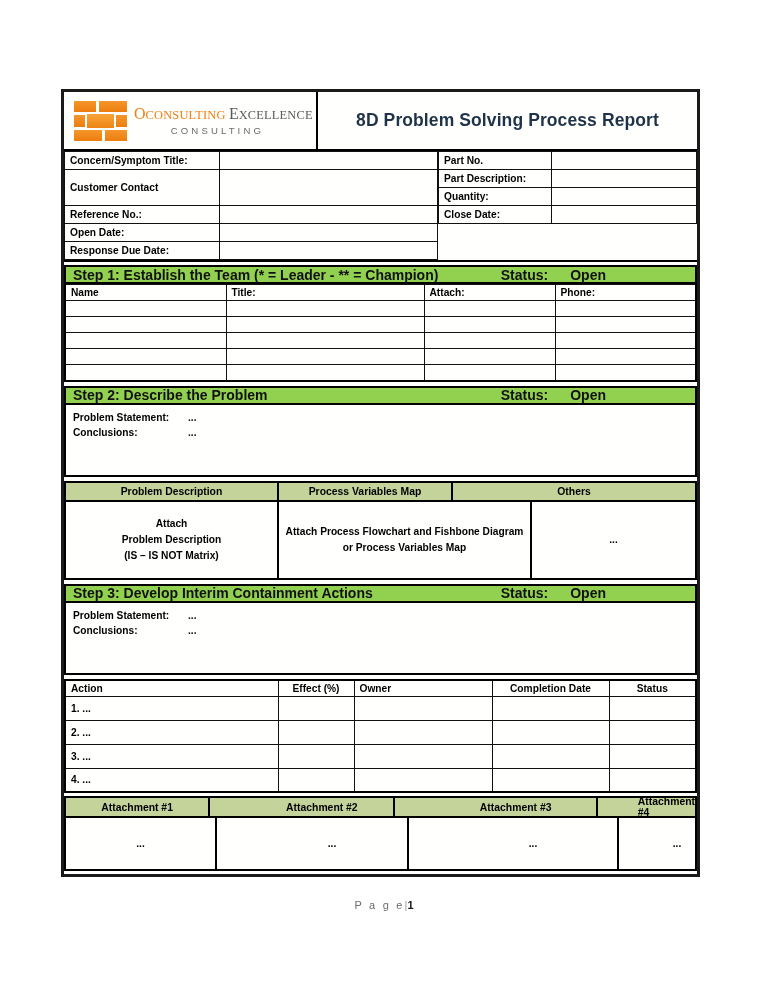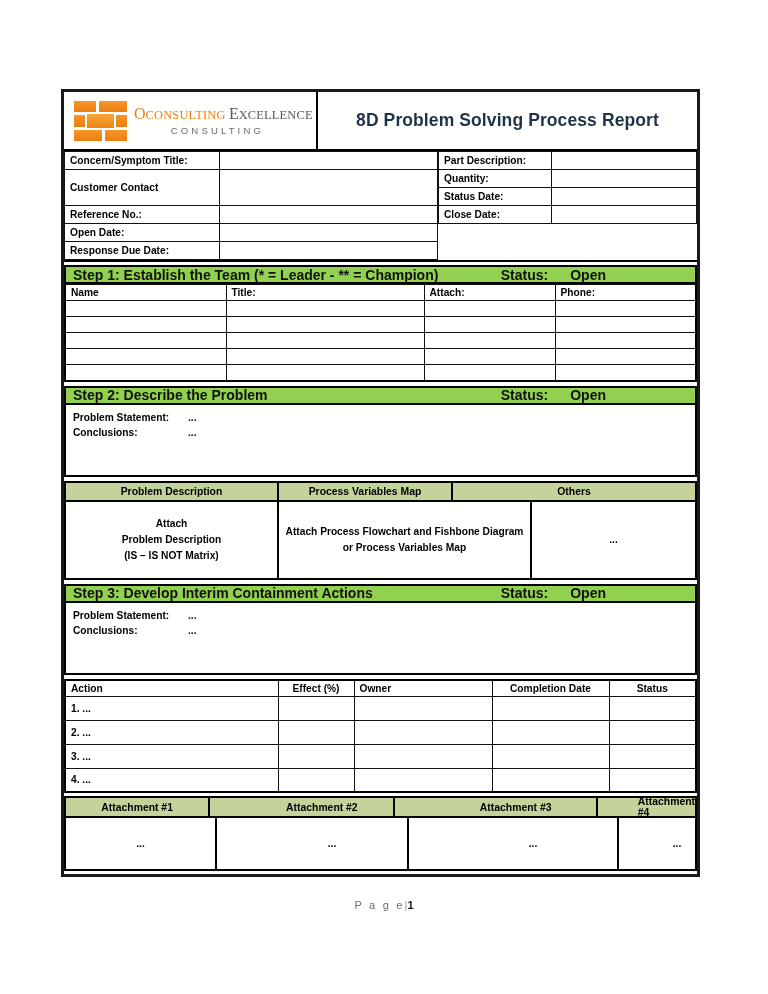--- a/index.html
+++ b/index.html
@@ -300,29 +300,29 @@
       </table>
     </div>
     <div id="info-right">
       <table class="g">
         <colgroup>
             <col style="width:113px">
             <col>
           </colgroup>
         <tbody>
           <tr>
+            <td class="lbl">Part No.</td>
+            <td></td>
+          </tr>
+          <tr>
             <td class="lbl">Part Description:</td>
             <td></td>
           </tr>
           <tr>
             <td class="lbl">Quantity:</td>
-            <td></td>
-          </tr>
-          <tr>
-            <td class="lbl">Status Date:</td>
             <td></td>
           </tr>
           <tr>
             <td class="lbl">Close Date:</td>
             <td></td>
           </tr>
         </tbody>
       </table>
     </div>
   </div>

